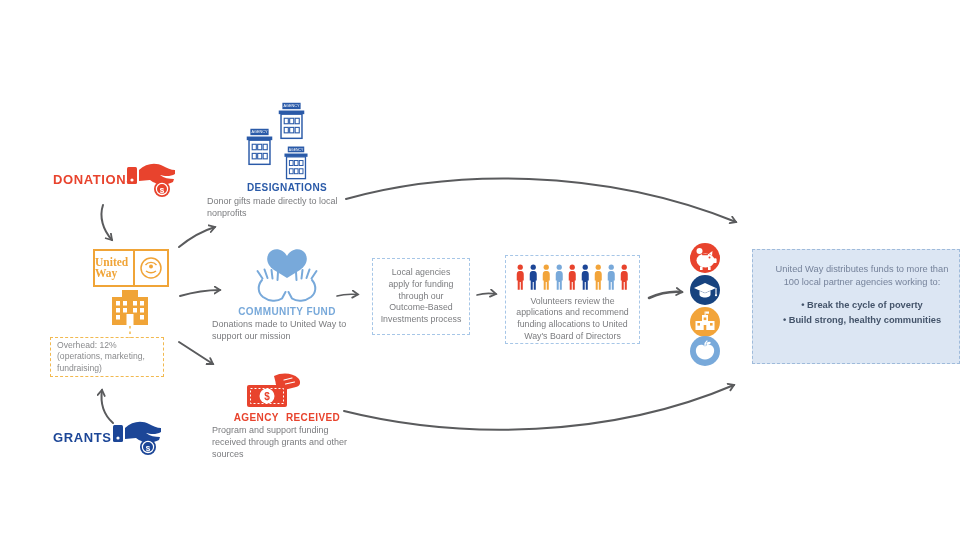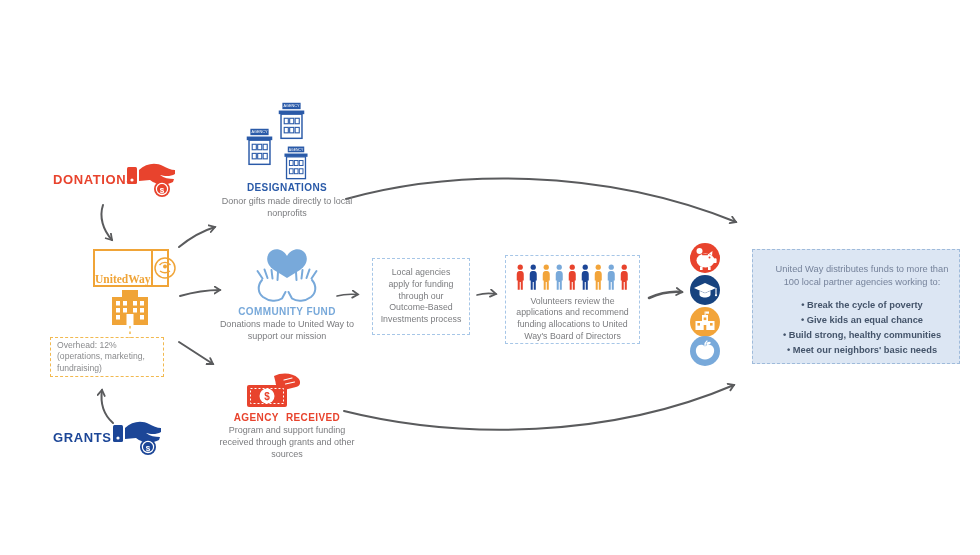--- a/index.html
+++ b/index.html
@@ -5,24 +5,24 @@
   html,body{margin:0;padding:0;background:#fff;}
   #stage{position:relative;width:980px;height:555px;background:#fff;overflow:hidden;
          font-family:"Liberation Sans","DejaVu Sans",sans-serif;}
   .abs{position:absolute;}
   .z2{z-index:2;}
   #arrows{position:absolute;left:0;top:0;z-index:1;}
 
   .src-label{font-size:13px;font-weight:bold;letter-spacing:.6px;}
   .channel-title{font-size:10px;font-weight:bold;letter-spacing:.4px;text-align:center;width:160px;}
   .wide-space{word-spacing:4px;}
-  .channel-desc{font-size:9px;line-height:1.32;color:#7B7C7F;text-align:center;width:160px;}
+  .channel-desc{font-size:9px;line-height:1.32;color:#7B7C7F;width:160px;}
 
   .uw-logo{display:flex;border:2px solid #F0A437;background:#fff;width:76px;height:38px;box-sizing:border-box;}
-  .uw-logo .txt{flex:1;display:flex;flex-direction:row;align-items:flex-end;justify-content:center;
+  .uw-logo .txt{flex:1;display:flex;flex-direction:column;align-items:flex-start;justify-content:center;
     font-family:"Liberation Serif","DejaVu Serif",serif;font-weight:bold;color:#F0A437;font-size:11.5px;line-height:.95;}
   .uw-logo .emblem{width:32px;border-left:2px solid #F0A437;display:flex;align-items:center;justify-content:center;}
 
   .dash-box{border:1.5px dashed #A6C6E7;box-sizing:border-box;color:#7B7C7F;font-size:8.8px;line-height:1.35;
     display:flex;align-items:center;justify-content:center;text-align:center;background:#fff;}
   .overhead{border:1.5px dashed #F2B94F;color:#8A8B8D;font-size:8.6px;line-height:1.3;text-align:left;
     padding:4px 6px;box-sizing:border-box;display:flex;align-items:center;}
 
   .review-box{border:1.5px dashed #A6C6E7;box-sizing:border-box;background:#fff;
     display:flex;flex-direction:column;align-items:center;padding-top:7px;}
@@ -249,23 +249,21 @@
   </div>
 
   <div class="abs z2 dash-box" style="left:372px;top:258px;width:98px;height:77px;padding:4px 7px;">
     <span>Local agencies apply for funding through our Outcome-Based Investments process</span>
   </div>
 
   <div class="abs z2 outcome" style="left:752px;top:249px;width:208px;height:115px;">
     <div class="outcome-intro">United Way distributes funds to more than 100 local partner agencies working to:</div>
     <div class="outcome-bullets">
       <div class="b">Break the cycle of poverty</div>
-      <div class="b">Give kids an equal chance</div>
       <div class="b">Build strong, healthy communities</div>
-      <div class="b">Meet our neighbors' basic needs</div>
     </div>
   </div>
 
   <div class="abs z2 circle-icon" style="left: 690px; top: 243px; background: rgb(232, 67, 45); --bg: #E8432D;">
     <svg width="28" height="28" viewBox="0 0 28 28">
       <circle cx="8.5" cy="7" r="3" fill="#fff"></circle>
       <ellipse cx="14.5" cy="16.5" rx="9" ry="7" fill="#fff"></ellipse>
       <path d="M18 9.5 L21.5 7 L21 11.5 Z" fill="#fff"></path>
       <rect x="9" y="22.5" width="2.6" height="3.5" fill="#fff"></rect>
       <rect x="17" y="22.5" width="2.6" height="3.5" fill="#fff"></rect>

